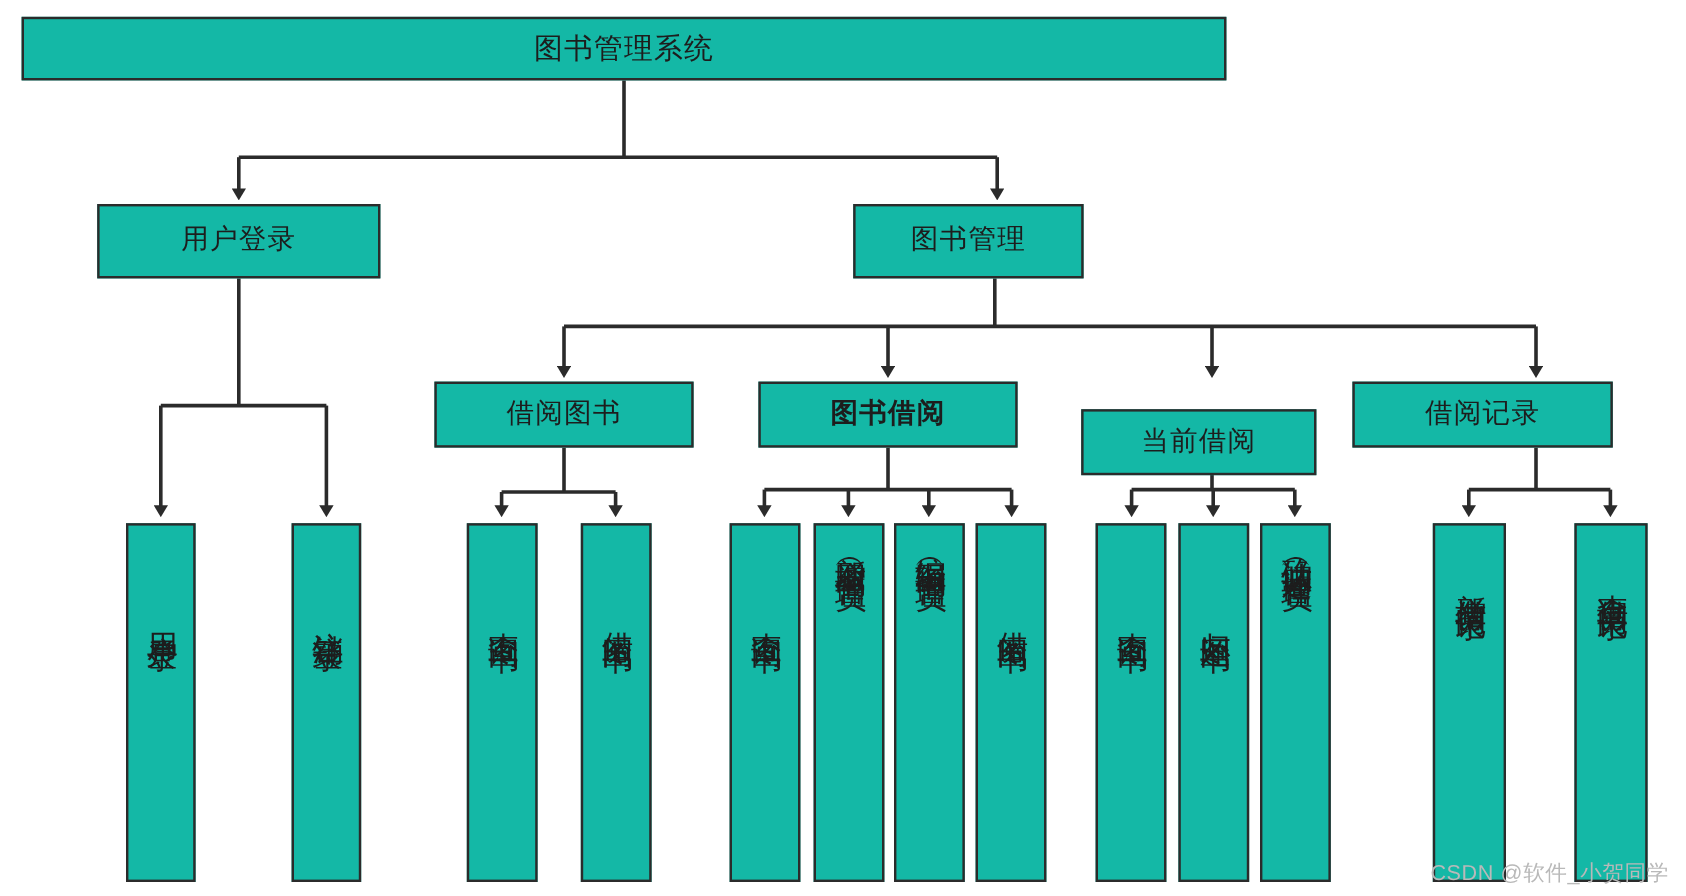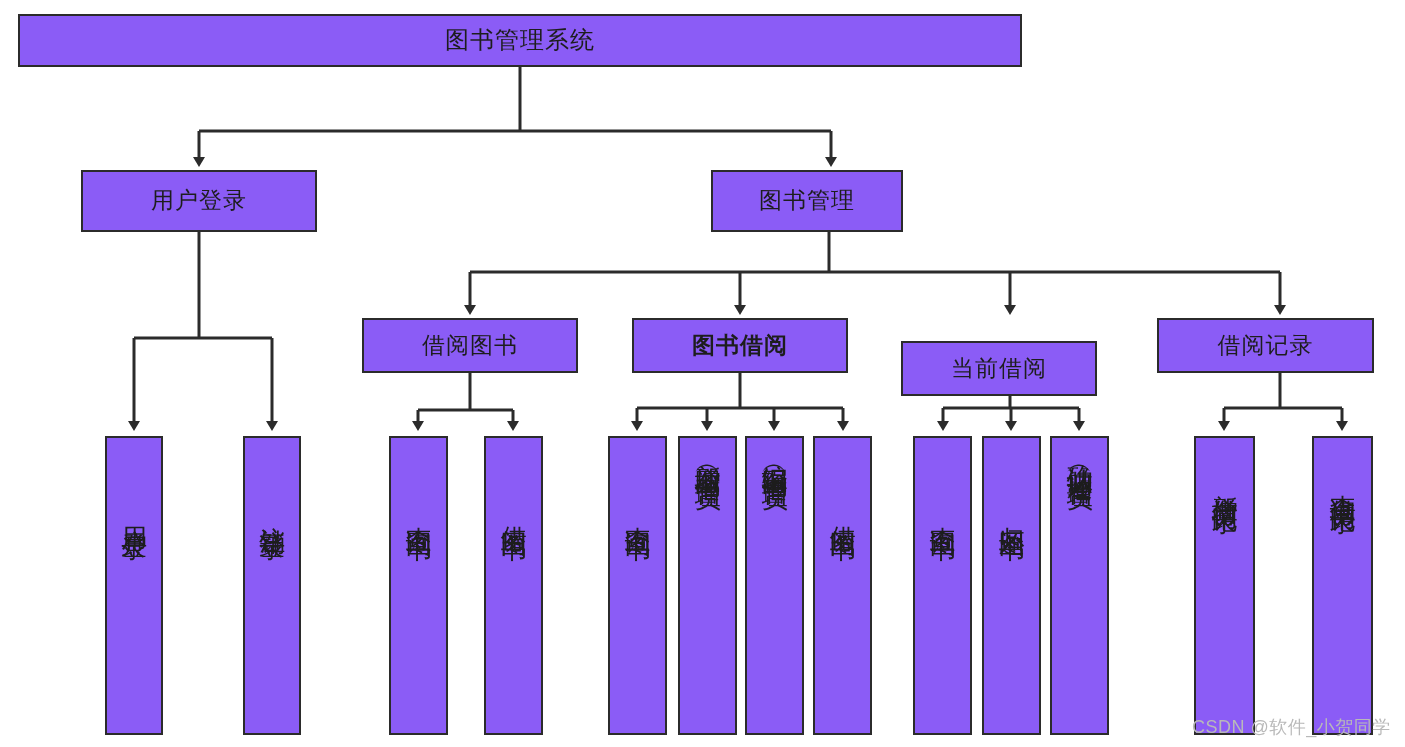--- a/index.html
+++ b/index.html
@@ -23,21 +23,21 @@
     left: 0;
     top: 0;
     width: 1405px;
     height: 747px;
     pointer-events: none;
   }
   .node {
     position: absolute;
     box-sizing: border-box;
     border: 2px solid #2b2b2b;
-    background: #8b5cf6;
+    background: #14b8a6;
     display: flex;
     align-items: center;
     justify-content: center;
     color: #1d1d1d;
   }
   .node .label {
     display: block;
     text-align: center;
     line-height: 1.18;
     white-space: nowrap;
@@ -142,21 +142,21 @@
 
   <div class="node horiz" style="left:362px; top:318px; width:216px; height:55px;">
     <span class="label">借阅图书</span>
   </div>
   <div class="node horiz" style="left:632px; top:318px; width:216px; height:55px;font-weight:bold;">
     <span class="label">图书借阅</span>
   </div>
   <div class="node horiz" style="left:901px; top:318px; width:196px; height:55px;margin-top:23px;">
     <span class="label">当前借阅</span>
   </div>
-  <div class="node horiz" style="left:1157px; top:318px; width:217px; height:55px;">
+  <div class="node horiz" style="left:1127px; top:318px; width:217px; height:55px;">
     <span class="label">借阅记录</span>
   </div>
 
   <div class="node vert" style="left:105px; top:436px; width:58px; height:299px;">
     <span class="label" style="margin-top:68px;">用户登录</span>
   </div>
   <div class="node vert" style="left:243px; top:436px; width:58px; height:299px;">
     <span class="label" style="margin-top:68px;">注销登录</span>
   </div>
 

